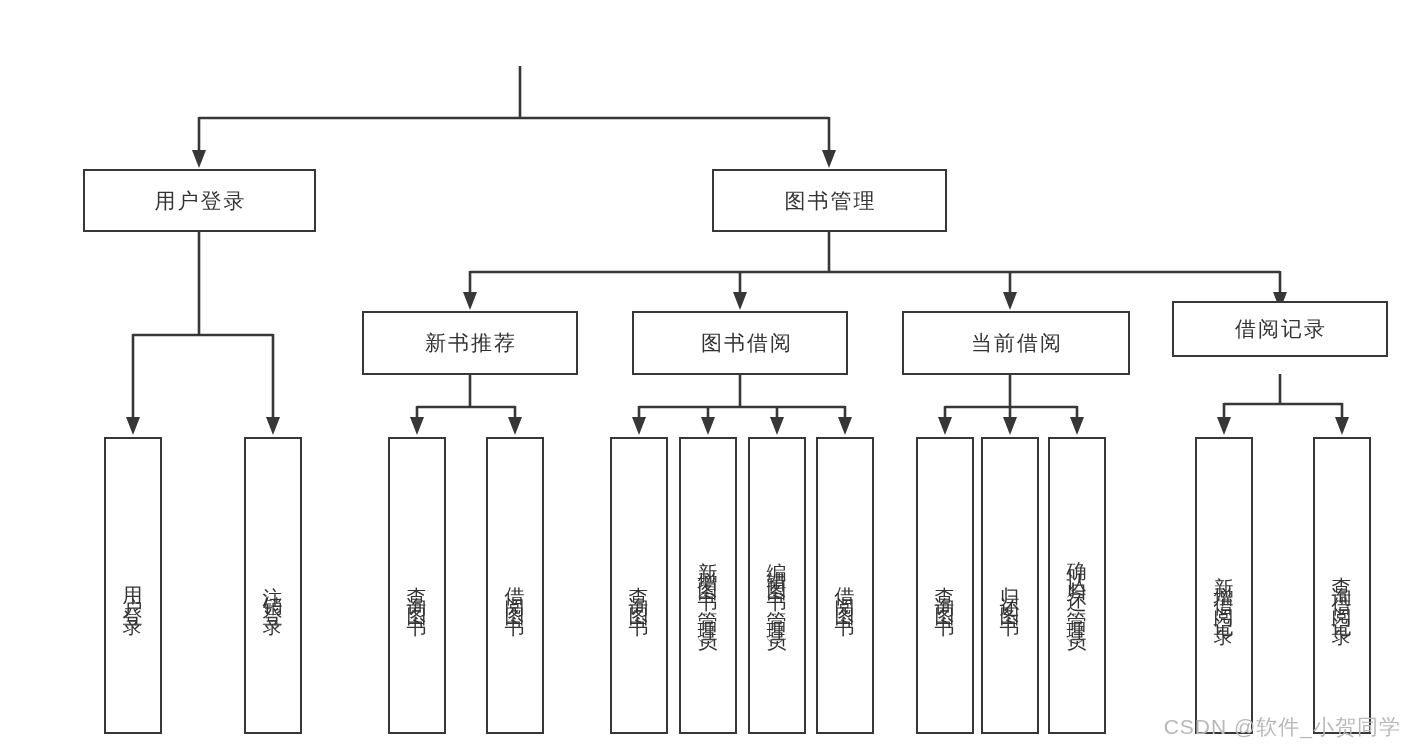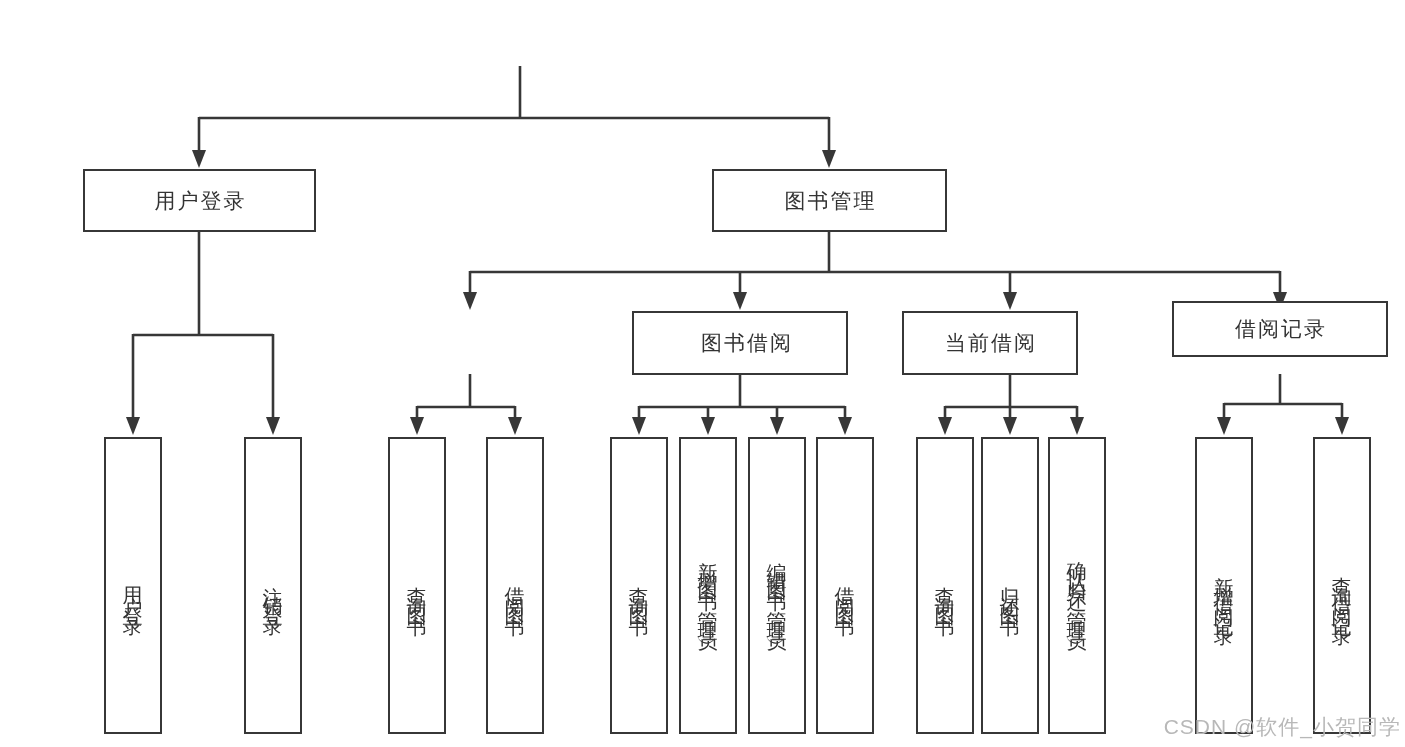--- a/index.html
+++ b/index.html
@@ -132,24 +132,27 @@
   </svg>
 
 
   <div class="box h" style="left:83px; top:169px; width:233px; height:63px;">
     <span class="lbl">用户登录</span>
   </div>
   <div class="box h" style="left:712px; top:169px; width:235px; height:63px;align-items:center;">
     <span class="lbl">图书管理</span>
   </div>
 
+  <div class="box h" style="left:362px; top:311px; width:216px; height:64px;">
+    <span class="lbl">新书推荐</span>
+  </div>
   <div class="box h" style="left:632px; top:311px; width:216px; height:64px;padding-left:12px;">
     <span class="lbl">图书借阅</span>
   </div>
-  <div class="box h" style="left:902px; top:311px; width:176px; height:64px;">
+  <div class="box h" style="left:902px; top:311px; width:228px; height:64px;">
     <span class="lbl">当前借阅</span>
   </div>
   <div class="box h" style="left:1172px; top:301px; width:216px; height:56px;">
     <span class="lbl">借阅记录</span>
   </div>
 
   <div class="box v" style="left:104px; top:437px; width:58px; height:297px;">
     <span class="lbl">用户登录</span>
   </div>
   <div class="box v" style="left:244px; top:437px; width:58px; height:297px;">

